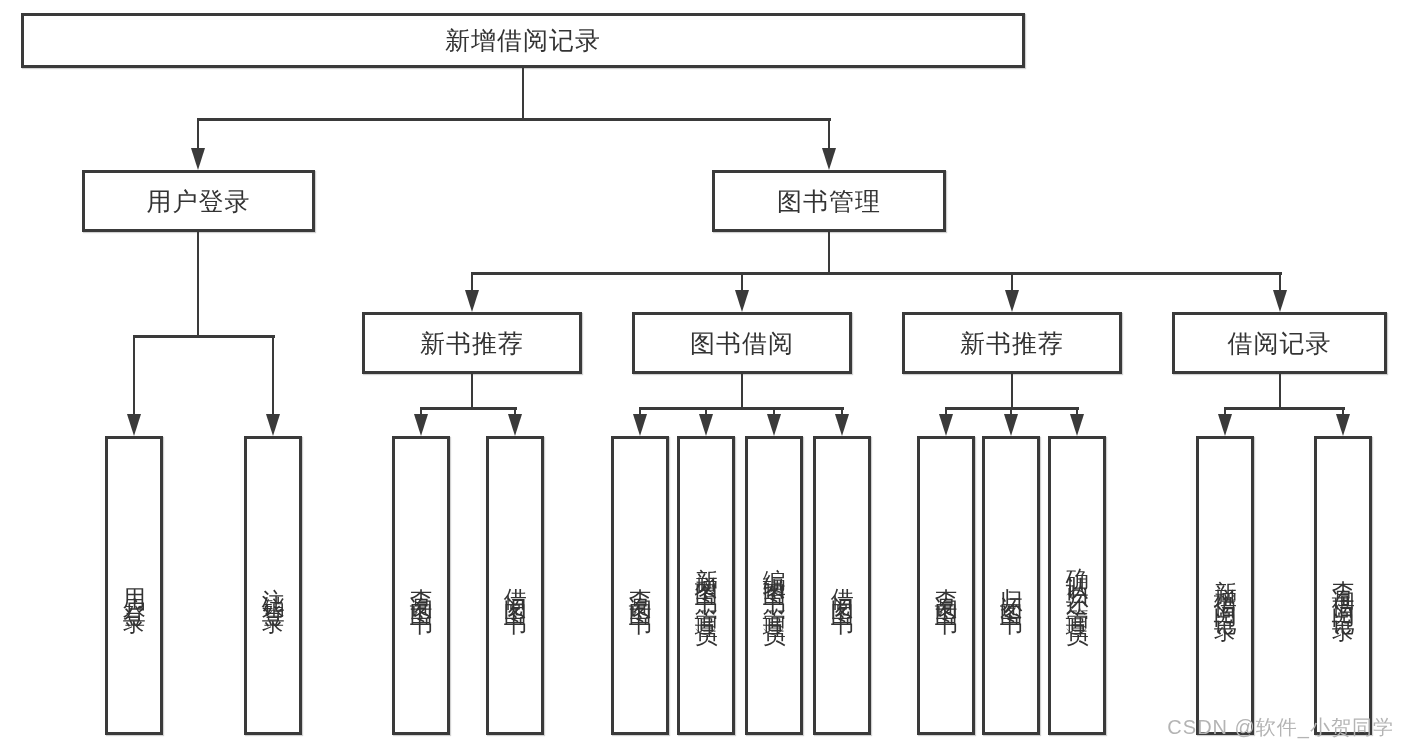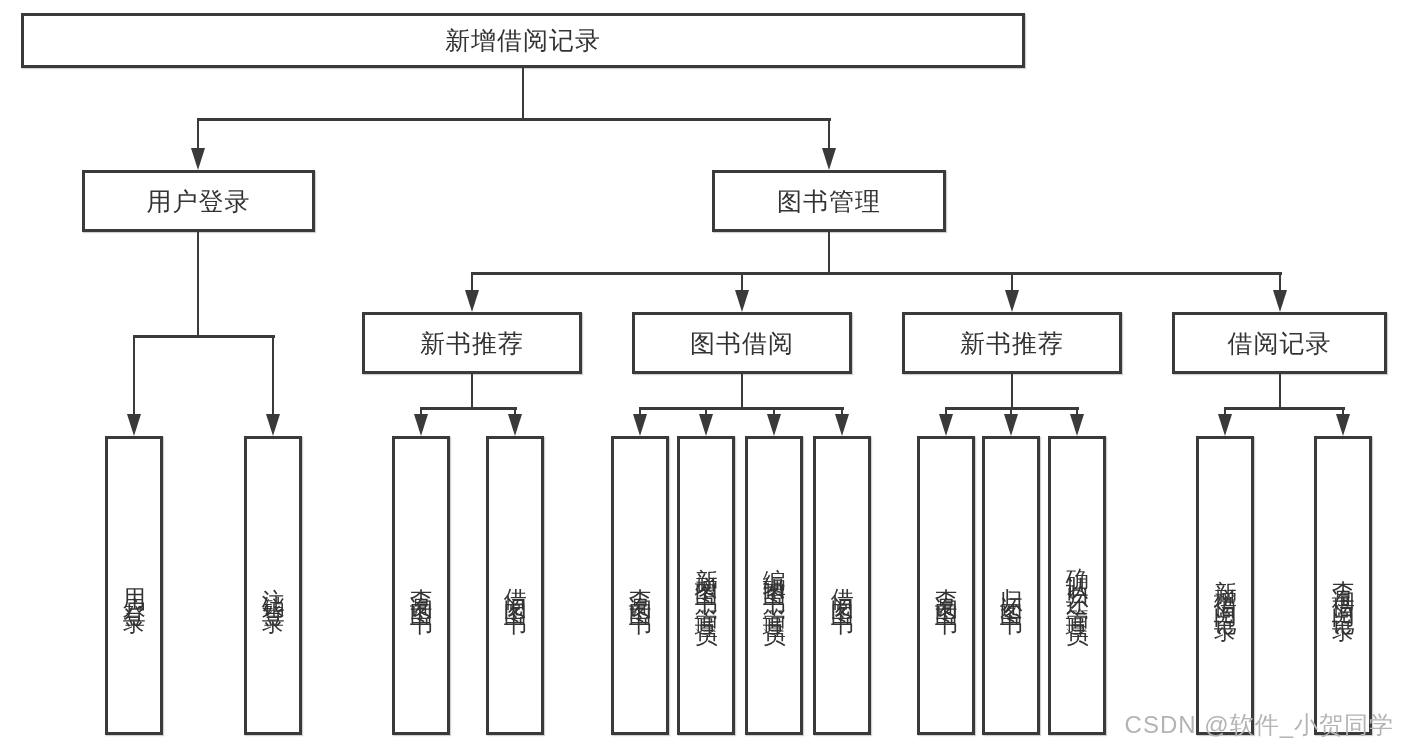--- a/index.html
+++ b/index.html
@@ -38,21 +38,21 @@
     position: absolute;
     width: 0; height: 0;
     border-left: 7px solid transparent;
     border-right: 7px solid transparent;
     border-top: 22px solid #3a3a3a;
   }
   .watermark {
     position: absolute;
     right: 11px;
     bottom: 6px;
-    font-size: 24px;
+    font-size: 20px;
     color: #b4b4b4;
     letter-spacing: 1px;
     z-index: 5;
     margin-top: 44px;
   }
 </style>
 </head>
 <body>
 
 <div class="canvas">

